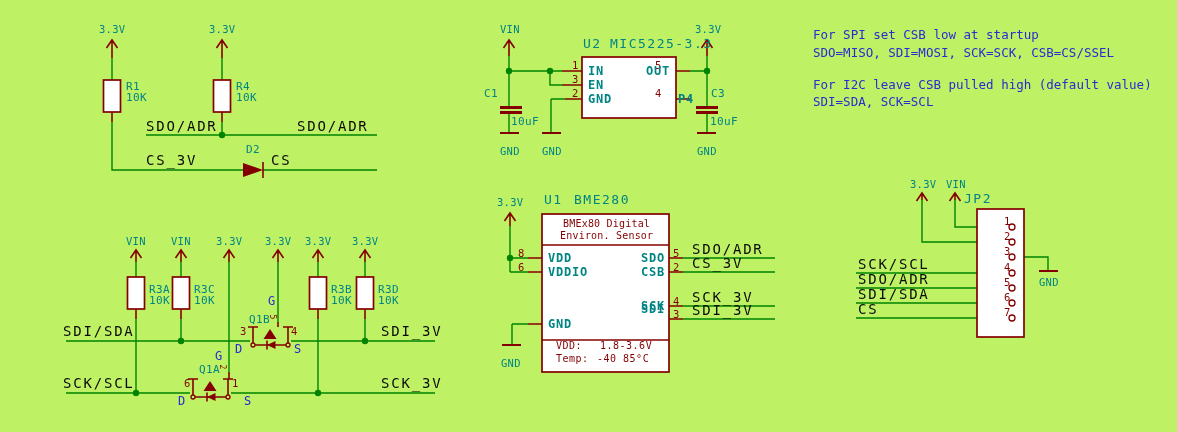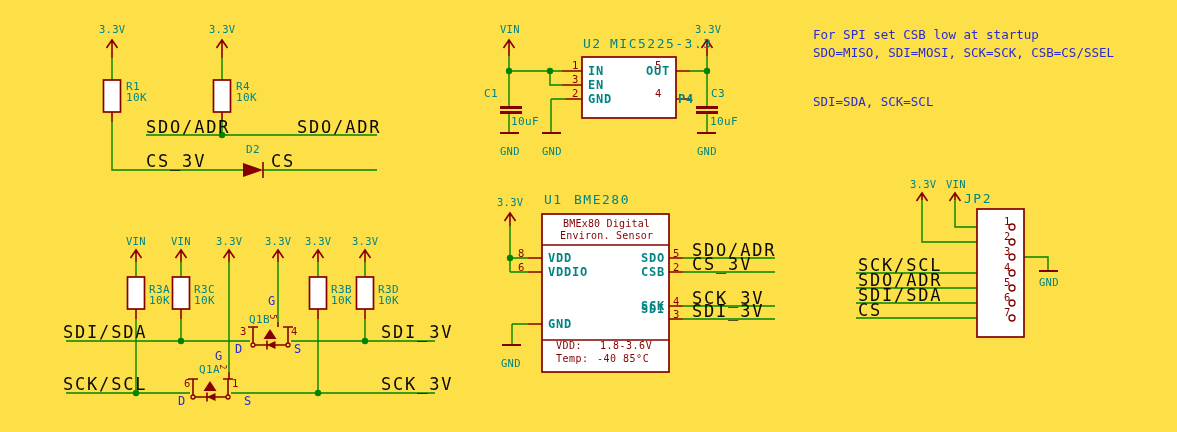--- a/index.html
+++ b/index.html
@@ -1,21 +1,21 @@
 <!DOCTYPE html>
 <html style="--c-symbol: #840000; --c-wire: #008400; --c-field: #008484; --c-net: #0a0a0a; --c-note: #2b2bd0;"><head>
 <meta charset="utf-8">
 <style>
   html,body{margin:0;padding:0;background:#fff;}
   body{width:1177px;height:432px;overflow:hidden;}
-  .canvas{position:relative;width:1177px;height:432px;background:#fde047;
+  .canvas{position:relative;width:1177px;height:432px;background:#bef264;
           font-family:"DejaVu Sans Mono","Liberation Mono",monospace;}
   .canvas svg{position:absolute;left:0;top:0;}
   .t{position:absolute;white-space:pre;line-height:1;}
-  .net{font-size:17px;letter-spacing:1.8px;color:var(--c-net);}
+  .net{font-size:14px;letter-spacing:1.8px;color:var(--c-net);}
   .ref{font-size:11px;letter-spacing:0.4px;color:var(--c-field);}
   .reflg{font-size:13px;letter-spacing:1.5px;color:var(--c-field);}
   .pwr{font-size:10.5px;letter-spacing:0.3px;color:var(--c-field);}
   .pnum{font-size:10.5px;color:var(--c-symbol);}
   .pname{font-size:12px;letter-spacing:0.8px;color:var(--c-field);font-weight:bold;}
   .bold{font-weight:bold;}
   .note{font-size:12.5px;letter-spacing:0;color:var(--c-note);}
   .desc{font-size:10px;letter-spacing:0.2px;color:var(--c-symbol);}
   .spec{font-size:10px;letter-spacing:0.5px;color:var(--c-symbol);}
   .gds{font-size:12px;color:var(--c-note);}
@@ -281,20 +281,21 @@
 <div class="t spec" style="left:556px;top:354px">Temp:</div>
 <div class="t spec" style="left:597px;top:354px">-40 85°C</div>
 <div class="t net" style="left:692px;top:242px">SDO/ADR</div>
 <div class="t net" style="left:692px;top:256px">CS_3V</div>
 <div class="t net" style="left:692px;top:290px">SCK_3V</div>
 <div class="t net" style="left:692px;top:303px">SDI_3V</div>
 <div class="t pwr" style="left:501px;top:358px">GND</div>
 
 <div class="t note" style="left:813px;top:29px">For SPI set CSB low at startup</div>
 <div class="t note" style="left:813px;top:47px">SDO=MISO, SDI=MOSI, SCK=SCK, CSB=CS/SSEL</div>
+<div class="t note" style="left:813px;top:79px">For I2C leave CSB pulled high (default value)</div>
 <div class="t note" style="left:813px;top:96px">SDI=SDA, SCK=SCL</div>
 
 <div class="t pwr" style="left:910px;top:179px">3.3V</div>
 <div class="t pwr" style="left:946px;top:179px">VIN</div>
 <div class="t reflg" style="left:964px;top:192px">JP2</div>
 <div class="t pnum" style="left:1004px;top:216px">1</div>
 <div class="t pnum" style="left:1004px;top:231px">2</div>
 <div class="t pnum" style="left:1004px;top:246px">3</div>
 <div class="t pnum" style="left:1004px;top:262px">4</div>
 <div class="t pnum" style="left:1004px;top:277px">5</div>

